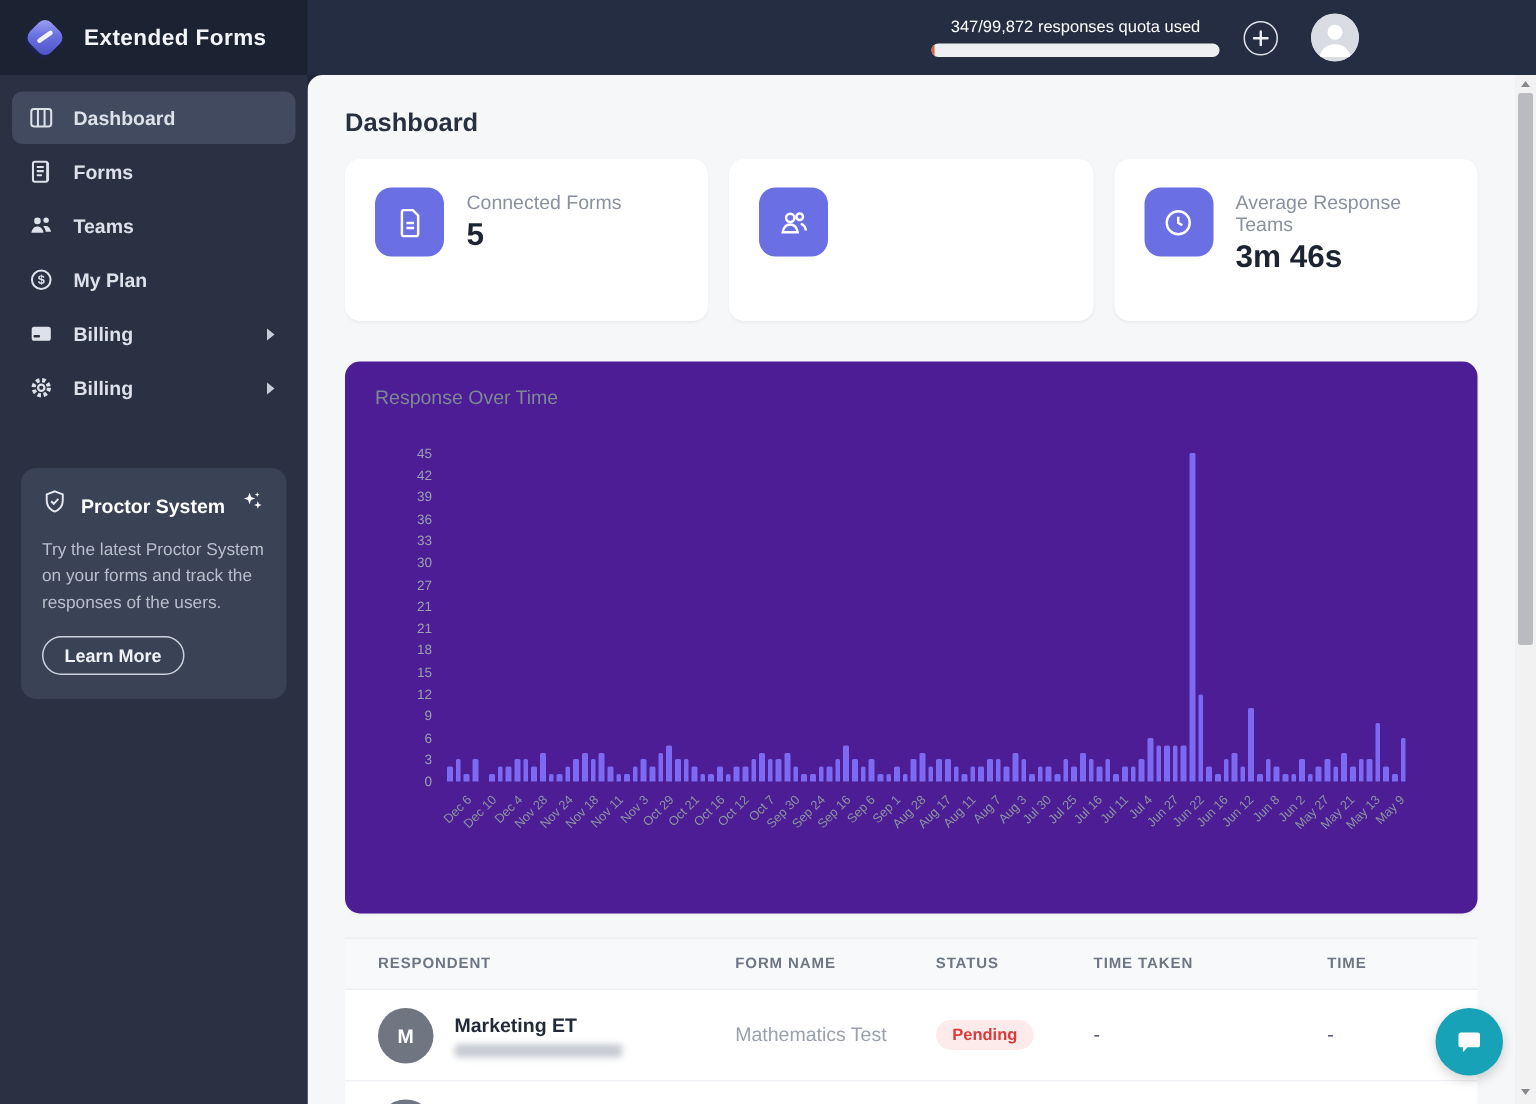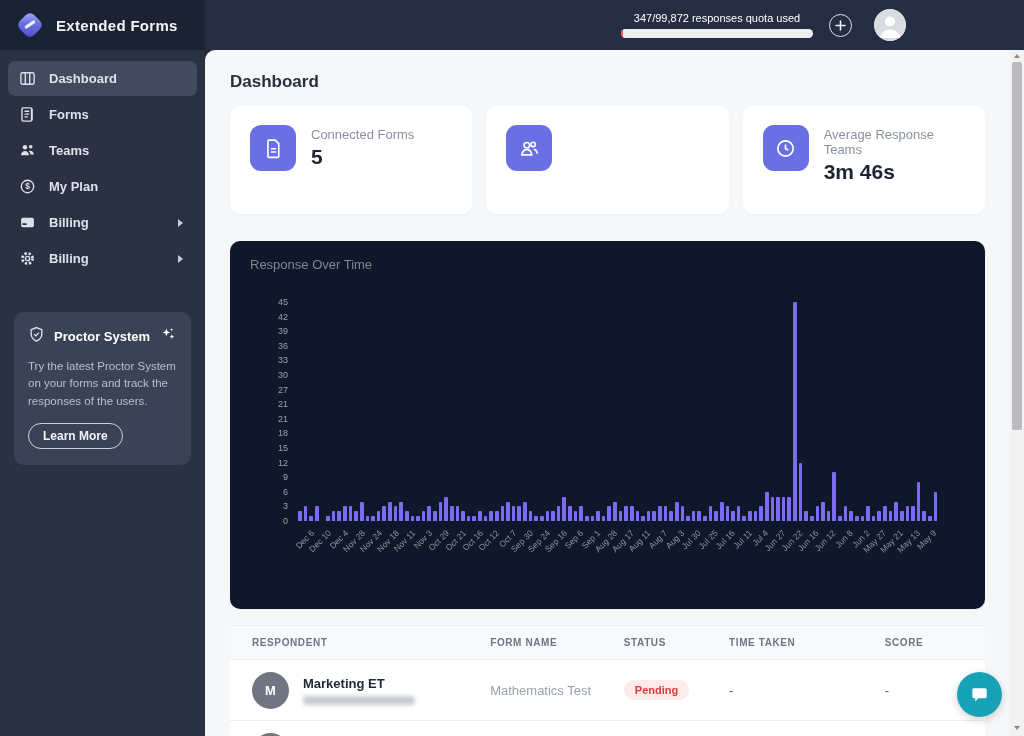--- a/index.html
+++ b/index.html
@@ -44,21 +44,21 @@
   .main-wrap { position:absolute; left:205px; top:50px; right:0; bottom:0; background:#1e2637; }
   .main { position:absolute; inset:0; background:#f6f7f9; border-top-left-radius:10px; overflow:hidden; padding:22px 39px 0 25px; }
   .page-title { font-size:17px; font-weight:700; color:#27303f; }
 
   .stats-row { display:flex; gap:14px; margin-top:14px; }
   .stat-card { flex:1; background:#fff; border-radius:10px; box-shadow:0 1px 2px rgba(20,30,50,.05); padding:19px 20px; height:108px; display:flex; align-items:flex-start; gap:15px; }
   .stat-icon { width:46px; height:46px; border-radius:11px; display:flex; align-items:center; justify-content:center; flex:none; }
   .stat-label { font-size:13px; color:#8a919e; margin-top:2px; }
   .stat-value { font-size:21px; font-weight:700; color:#1c2431; margin-top:3px; }
 
-  .chart-card { background:#0f172a; border-radius:10px; box-shadow:0 1px 2px rgba(20,30,50,.05); margin-top:27px; height:368px; padding:16px 20px; }
+  .chart-card { background:#4c1d95; border-radius:10px; box-shadow:0 1px 2px rgba(20,30,50,.05); margin-top:27px; height:368px; padding:16px 20px; }
   .chart-title { font-size:13px; color:#7f8794; }
   .chart-wrap { display:flex; margin-top:30px; padding-right:28px; }
   .y-axis { position:relative; width:48px; height:219px; flex:none; }
   .y-axis span { position:absolute; right:10px; font-size:9px; color:#9aa1ab;text-align:center; }
   .plot { flex:1; position:relative; }
   .bars { display:flex; align-items:flex-end; gap:2px; height:219px; }
   .bars .bar { flex:1; border-radius:1px 1px 0 0; min-height:0; }
   .x-axis { position:relative; height:50px; }
   .xtick { position:absolute; top:0; width:0; }
   .xtick span { position:absolute; right:-3px; top:7px; font-size:8.5px; color:#8d949f; white-space:nowrap; transform:rotate(-45deg); transform-origin:100% 0; }
@@ -506,21 +506,21 @@
           </div>
         </div>
       </div>
 
       <div class="table">
         <div class="thead" id="thead">
             <div class="th c0">RESPONDENT</div>
             <div class="th c1">FORM NAME</div>
             <div class="th c2">STATUS</div>
             <div class="th c3">TIME TAKEN</div>
-            <div class="th c4">SCORE</div>
+            <div class="th c4">TIME</div>
           </div>
         <div id="tbody">
             <div class="trow">
               <div class="c0">
                 <div class="resp-cell">
                   <div class="row-avatar">M</div>
                   <div>
                     <div class="resp-name">Marketing ET</div>
                     <div class="resp-email-blur"></div>
                   </div>

